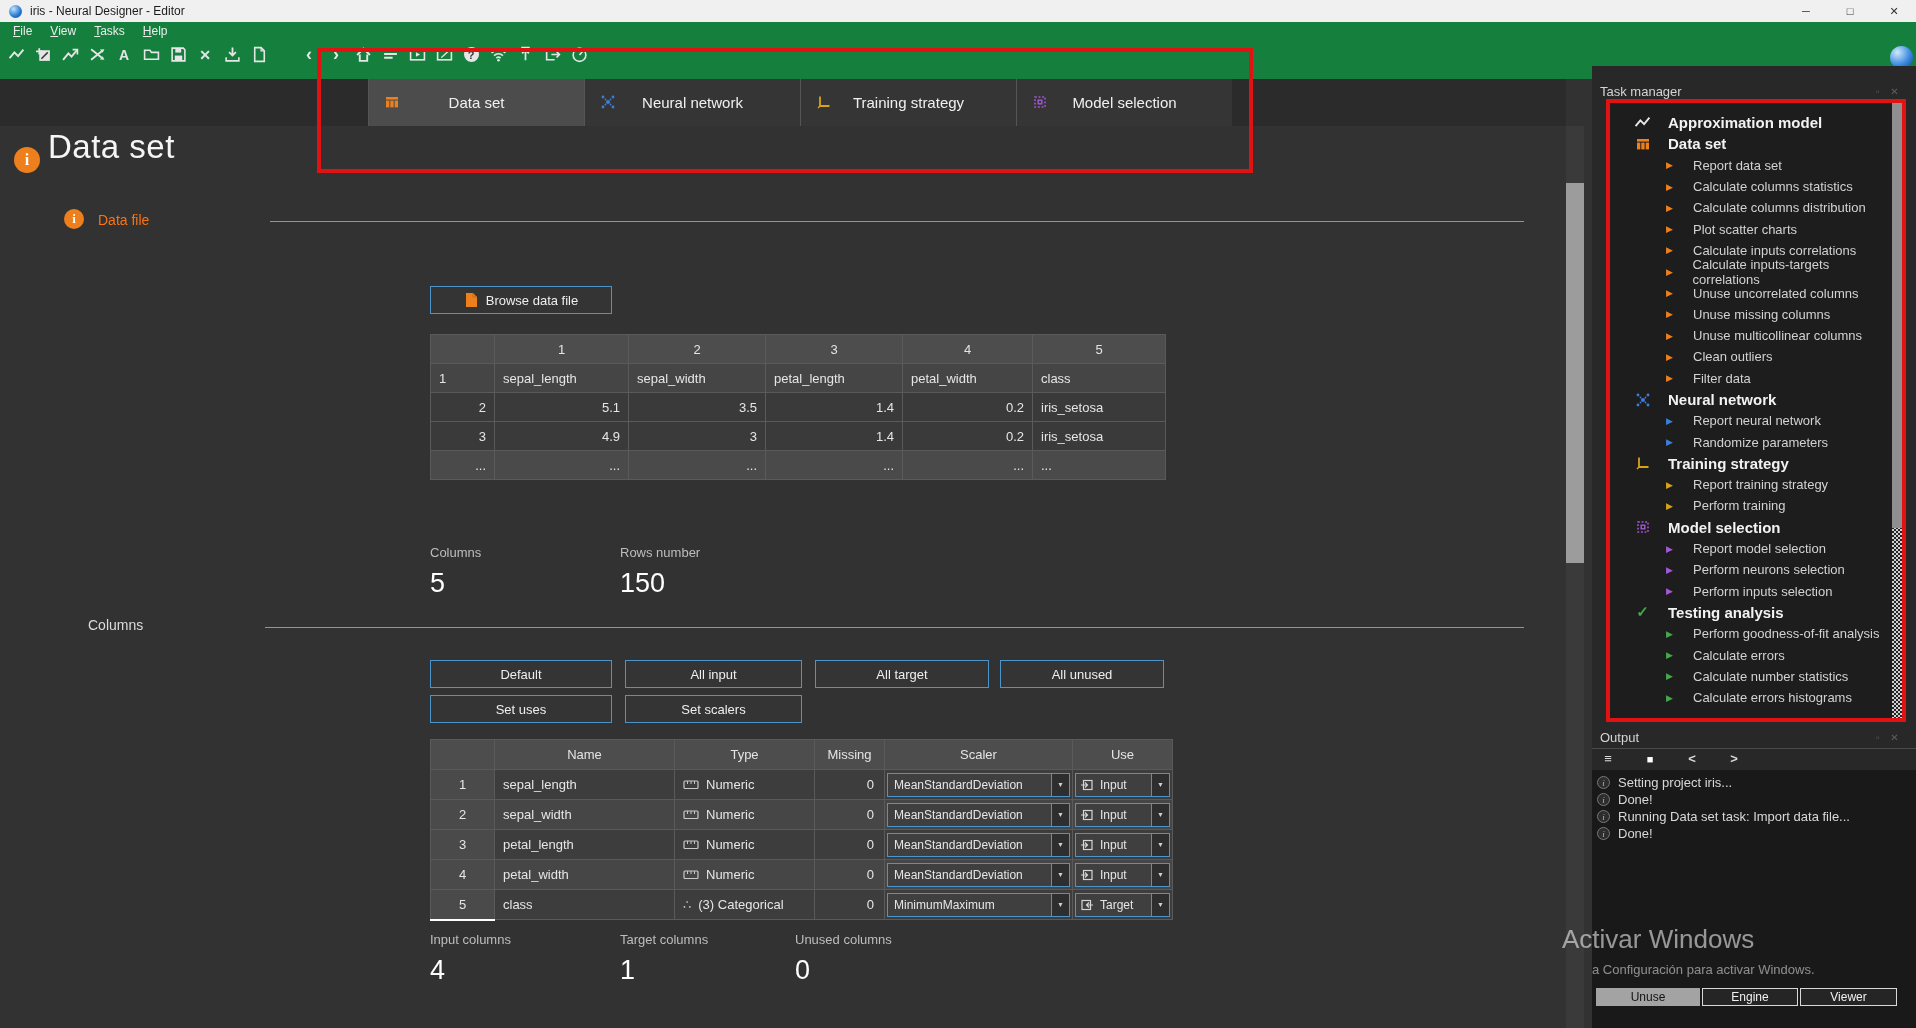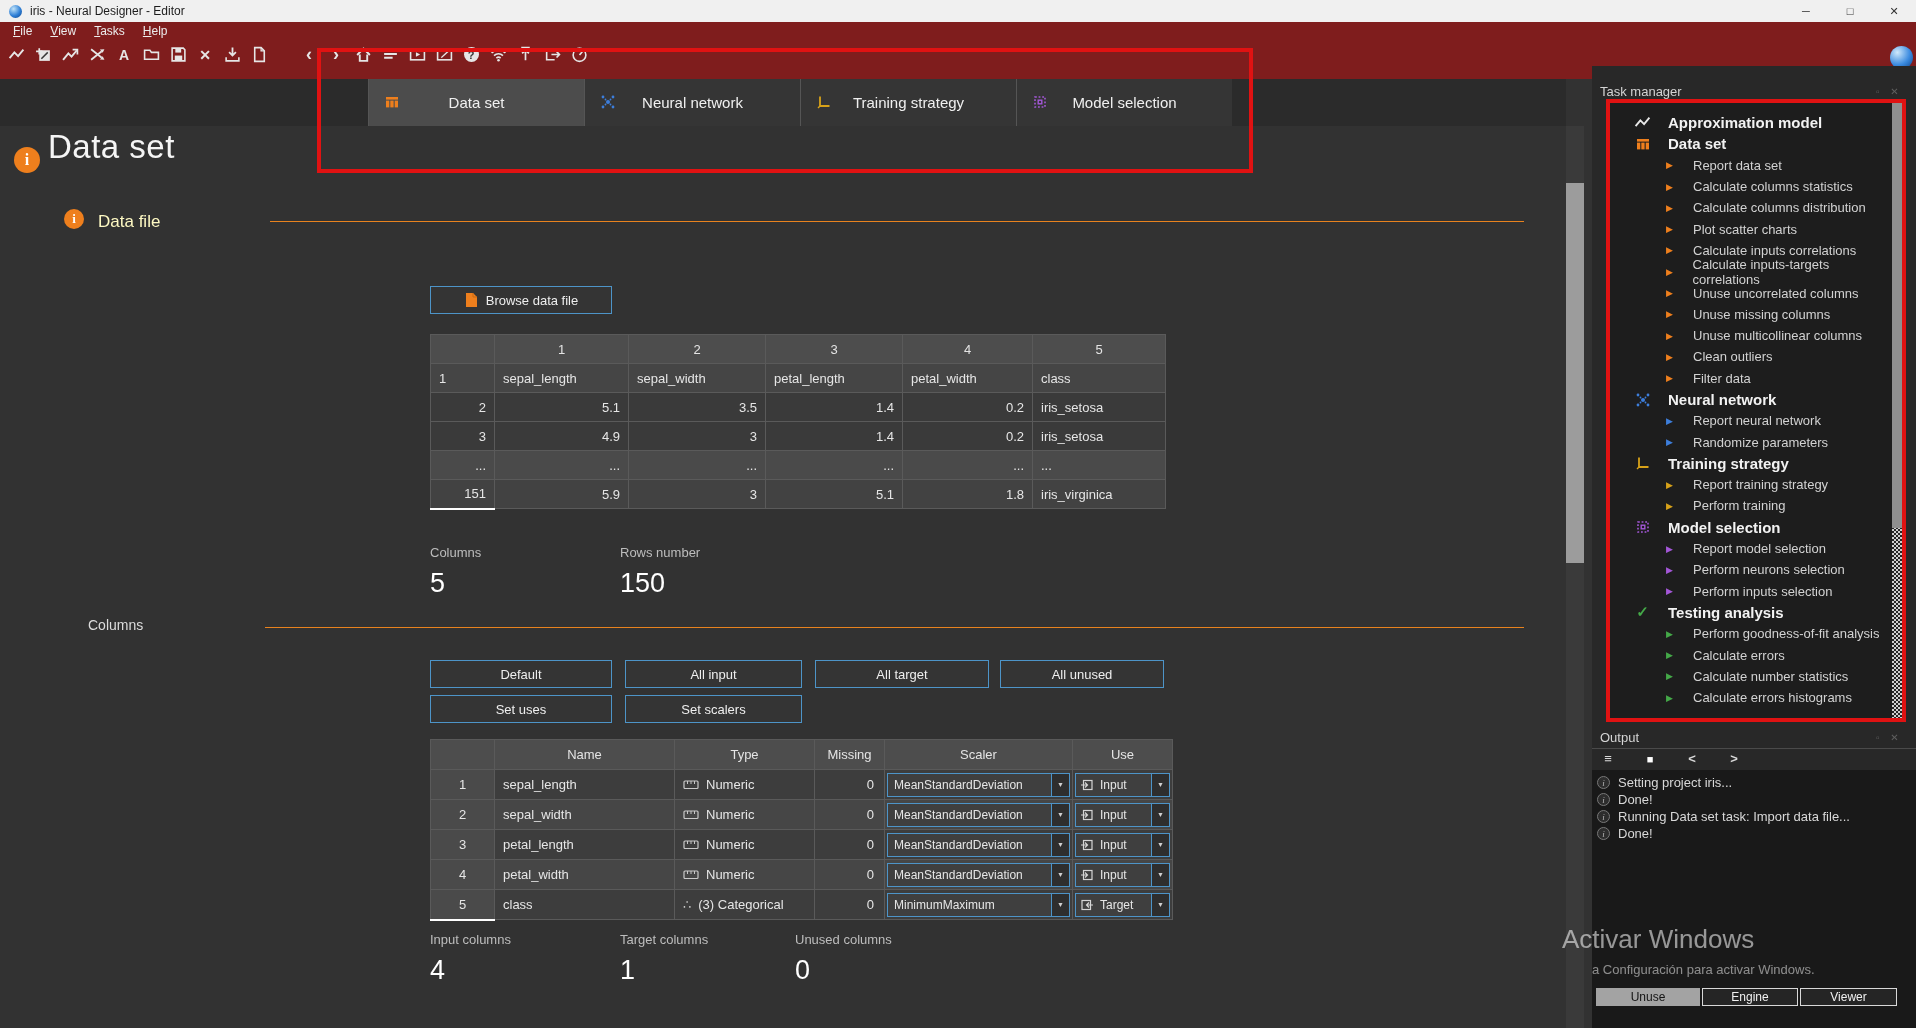--- a/index.html
+++ b/index.html
@@ -6,21 +6,21 @@
   #screen{position:relative;width:1916px;height:1028px;background:#323232;overflow:hidden;
           font-family:"Liberation Sans",sans-serif;color:#e8e8e8;font-size:13px}
   
   .titlebar{position:absolute;left:0;top:0;width:1916px;height:22px;background:#f0f0f0;color:#1c1c1c;
             display:flex;align-items:center;font-size:12px}
   .app-ico{width:13px;height:13px;border-radius:50%;margin:0 8px 0 9px;
            background:radial-gradient(circle at 35% 30%,#bfe2f8,#2e7fd6 55%,#0a3f85)}
   .win-controls{margin-left:auto;display:flex;height:100%}
   .win-btn{width:44px;display:flex;align-items:center;justify-content:center;color:#333;font-size:11px}
   
-  .chrome{position:absolute;left:0;top:22px;width:1916px;height:57px;background:#7f1d1d}
+  .chrome{position:absolute;left:0;top:22px;width:1916px;height:57px;background:#15803d}
   .menubar{position:absolute;left:0;top:0;width:100%;height:18px;display:flex;align-items:center;padding-left:4px;font-size:12px;color:#ececec}
   .menu-item{display:inline-block;padding:0 9px}
   .menu-item::first-letter{text-decoration:underline}
   .toolbar{position:absolute;left:0;top:19px;height:27px;display:flex;align-items:center;padding-left:7px;gap:9px}
   .tbi{width:18px;height:18px;display:flex;align-items:center;justify-content:center;color:#e6e6e6}
   .tbi.glyph{font-size:14px;font-weight:bold}
   .tb-sep{width:14px}
   .q-ico{width:15px;height:15px;border-radius:50%;background:#e6e6e6;color:#373737;font-weight:bold;font-size:11px;
          display:flex;align-items:center;justify-content:center}
   .logo{position:absolute;left:1890px;top:46px;width:23px;height:23px;border-radius:50%;
@@ -34,21 +34,21 @@
   
   .ann{position:absolute;border:4px solid #e01212;z-index:60;pointer-events:none}
   
   .info-big{position:absolute;width:26px;height:26px;border-radius:50%;background:#ee7f1d;color:#fff;
             font-weight:bold;font-size:16px;display:flex;align-items:center;justify-content:center;
             font-family:"Liberation Serif",serif}
   .info-sm{position:absolute;width:20px;height:20px;border-radius:50%;background:#ee7f1d;color:#fff;
            font-weight:bold;font-size:13px;display:flex;align-items:center;justify-content:center;
            font-family:"Liberation Serif",serif}
   .page-title{position:absolute;left:48px;top:128px;font-size:33px;color:#f5f5f5;letter-spacing:.5px}
-  .sec-label{position:absolute;font-size:17px;color:#fef9c3}
+  .sec-label{position:absolute;font-size:14px;color:#f97316}
   .sec-line{position:absolute;height:1px;background:#e8821e}
   
   .btn{position:absolute;height:28px;border:1px solid #4d94c8;background:#343434;color:#eee;font-size:13px;
        display:flex;align-items:center;justify-content:center;gap:8px;box-sizing:border-box}
   .filebox{position:absolute;left:614px;top:286px;width:561px;height:29px;background:#606060;color:#f5f5f5;
            display:flex;align-items:center;padding-left:9px;box-sizing:border-box}
   
   table{border-collapse:collapse;table-layout:fixed;font-size:13px;color:#e6e6e6}
   td{border:1px solid #5a5a5a;height:29px;padding:0 8px;overflow:hidden;white-space:nowrap;box-sizing:border-box}
   .ptable{position:absolute;left:430px;top:334px}
@@ -343,28 +343,20 @@
       <td class="ta-l">iris_setosa</td>
     </tr>
     <tr class="r-dots">
       <td class="rowhdr">...</td>
       <td>...</td>
       <td>...</td>
       <td>...</td>
       <td>...</td>
       <td class="ta-l">...</td>
     </tr>
-    <tr class="r-last">
-      <td class="rowhdr ul-white">151</td>
-      <td>5.9</td>
-      <td>3</td>
-      <td>5.1</td>
-      <td>1.8</td>
-      <td class="ta-l">iris_virginica</td>
-    </tr>
   </tbody>
     </table>
 
   <div class="stat" style="left:430px;top:545px">
     <div class="sl">Columns</div>
     <div class="sv">5</div>
   </div>
   <div class="stat" style="left:620px;top:545px">
     <div class="sl">Rows number</div>
     <div class="sv">150</div>

